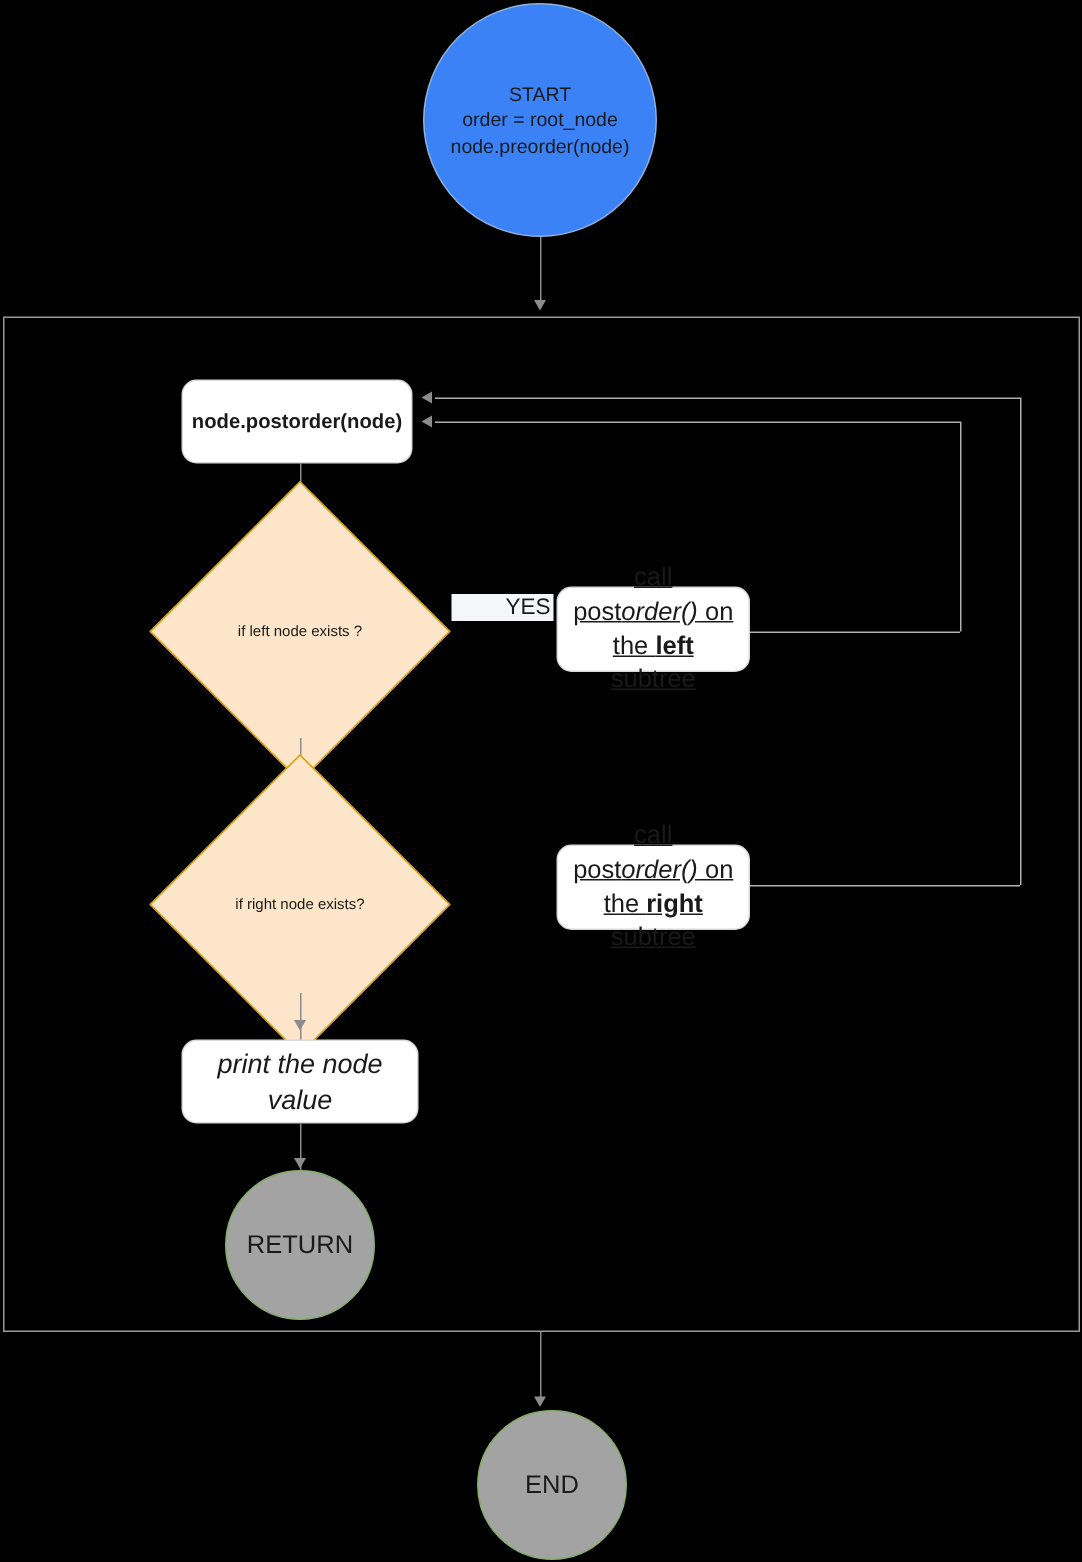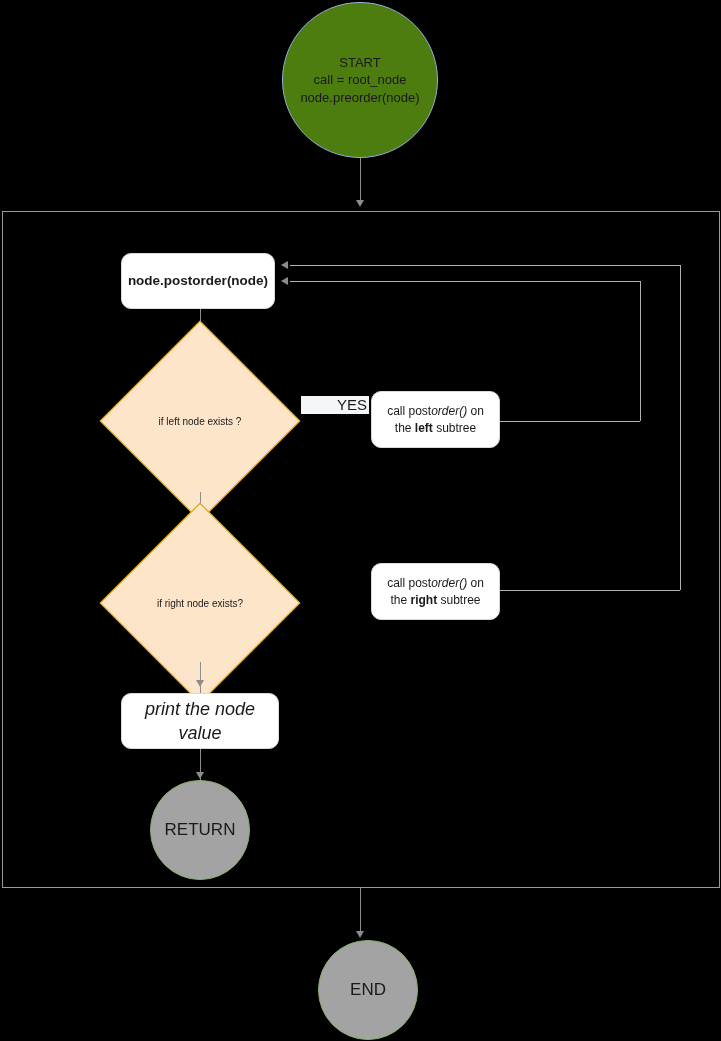--- a/index.html
+++ b/index.html
@@ -30,21 +30,21 @@
     border-radius: 50%;
     box-sizing: border-box;
     display: flex;
     align-items: center;
     justify-content: center;
     text-align: center;
     line-height: 1.32;
     color: #1a1a1a;
   }
   .circle-start {
-    background: #4d7c0f;
+    background: #3b82f6;
     border: 1px solid #8fb2dd;
     font-size: 13px;
   }
   .circle-end {
     background: #a3a3a3;
     border: 1px solid #86b06a;
     font-size: 17px;
   }
 
   
@@ -56,21 +56,21 @@
     box-sizing: border-box;
     display: flex;
     align-items: center;
     justify-content: center;
     text-align: center;
     color: #1a1a1a;
     line-height: 1.35;
   }
   .proc-box.bold-label { font-weight: bold; font-size: 13.5px; }
   .proc-box.plain-label { font-size: 18px; font-style: italic; }
-  .proc-box.small-label { font-size: 12px; padding: 0 8px; }
+  .proc-box.small-label { font-size: 17px; padding: 0 8px; text-decoration: underline; }
 
   
   .diamond-wrap {
     position: absolute;
     box-sizing: border-box;
   }
   .diamond-shape {
     position: absolute;
     inset: 0;
     background: #fce5c9;
@@ -134,21 +134,21 @@
 </head>
 <body>
 
 <div id="canvas">
 
   <div class="loop-container" style="left:2px; top:211px; width:718px; height:677px;"></div>
 
   <div class="circle-node circle-start" style="left:282px; top:2px; width:156px; height:156px;">
     <div>
       <div>START</div>
-      <div>call = root_node</div>
+      <div>order = root_node</div>
       <div>node.preorder(node)</div>
     </div>
   </div>
 
   <div class="vline" style="left:360px; top:158px; height:47px;"></div>
   <div class="arrow-down" style="left:355.5px; top:200px;"></div>
 
   <div class="proc-box bold-label" style="left:121px; top:253px; width:154px; height:56px;">
     <span>node.postorder(node)</span>
   </div>

